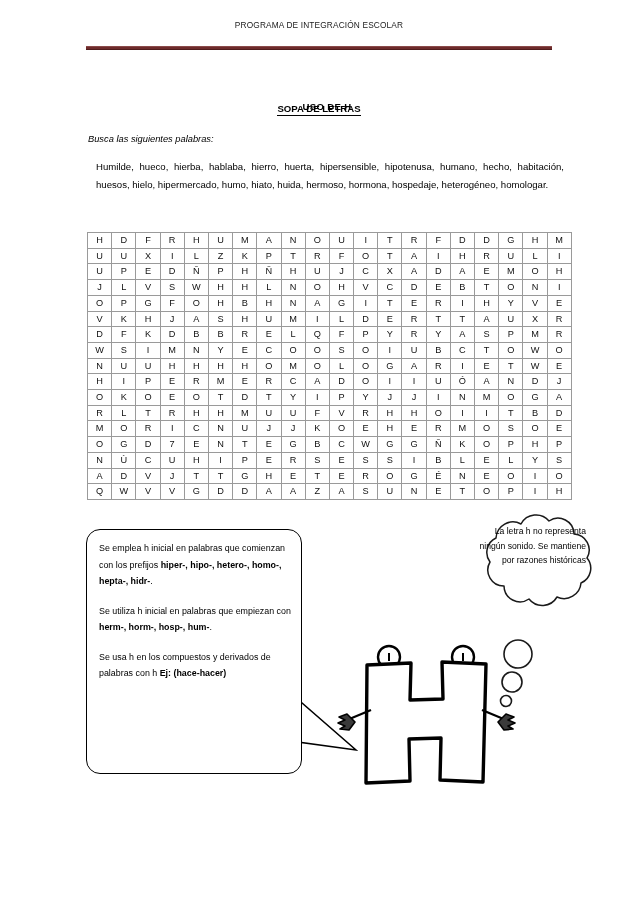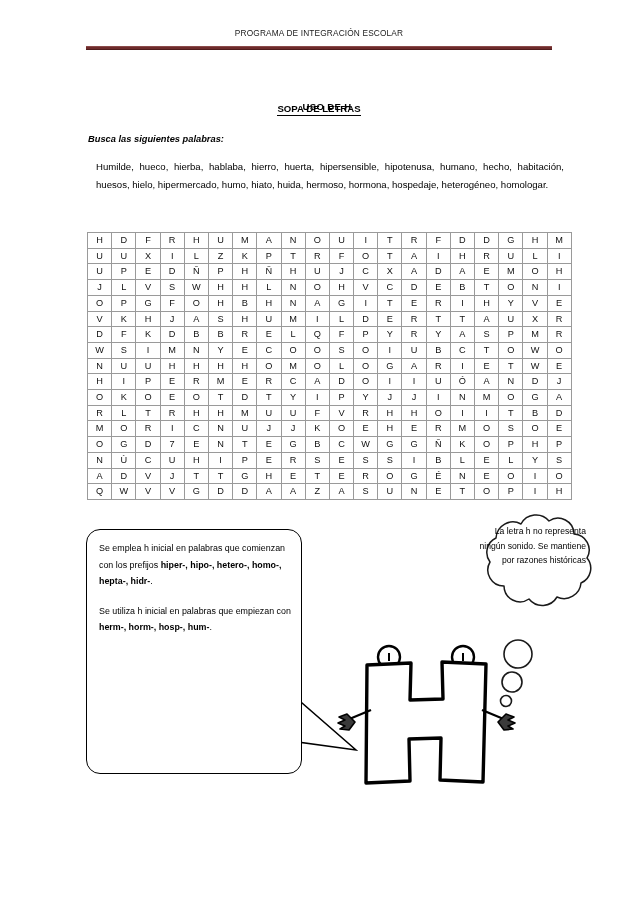--- a/index.html
+++ b/index.html
@@ -18,21 +18,21 @@
 
   
   #doc-header {
     position: absolute;
     left: 0; top: 0;
     width: 638px;
     height: 60px;
   }
   #header-title {
     position: absolute;
-    left: 0; top: 28px;
+    left: 0; top: 20px;
     width: 638px;
     text-align: center;
     font-size: 8.3px;
     letter-spacing: 0.15px;
     color: #1a1a1a;
   }
   #header-rule {
     position: absolute;
     left: 86px; top: 46px;
     width: 466px;
@@ -66,21 +66,21 @@
     font-weight: bold;
     letter-spacing: 0.3px;
     padding-left: 8px;
   }
 
   
   #instruction {
     position: absolute;
     left: 88px; top: 134px;
     font-size: 9.3px;
-    font-weight: bold;
+    font-weight: normal;
     font-style: italic;
   }
   #word-list {
     position: absolute;
     left: 88px; top: 158px;
     width: 468px;
     font-size: 9.6px;
     line-height: 17.5px;
     text-align: justify;
     margin-left: 8px;
@@ -575,20 +575,21 @@
           <td>H</td>
         </tr>
       </tbody>
   </table>
 </div>
 
 <div id="speech-bubble">
   <div id="speech-text">
       <p><span>Se emplea h inicial en palabras que comienzan con los prefijos </span><b>hiper-, hipo-, hetero-, homo-, hepta-, hidr-</b><span>.</span></p>
       <p><span>Se utiliza h inicial en palabras que empiezan con </span><b>herm-, horm-, hosp-, hum-</b><span>.</span></p>
+      <p><span>Se usa h en los compuestos y derivados de palabras con h </span><b>Ej: (hace-hacer)</b></p>
     </div>
 </div>
 <svg id="speech-tail" viewBox="0 0 66 60">
   <polygon points="2,2 64,56 6,48" fill="#ffffff" stroke="#000000" stroke-width="1.6" stroke-linejoin="miter"></polygon>
   <line x1="1" y1="1" x2="6" y2="5" stroke="#ffffff" stroke-width="3"></line>
 </svg>
 
 <svg id="thought-cloud" viewBox="0 0 152 150">
   <path d="M44,34
            a17,17 0 0 1 25,-14

